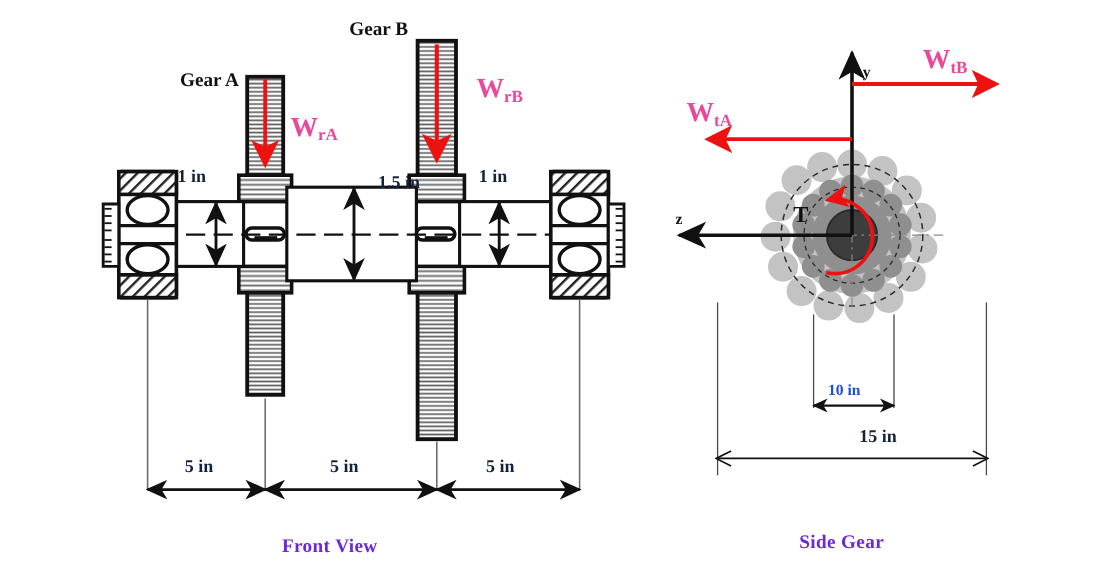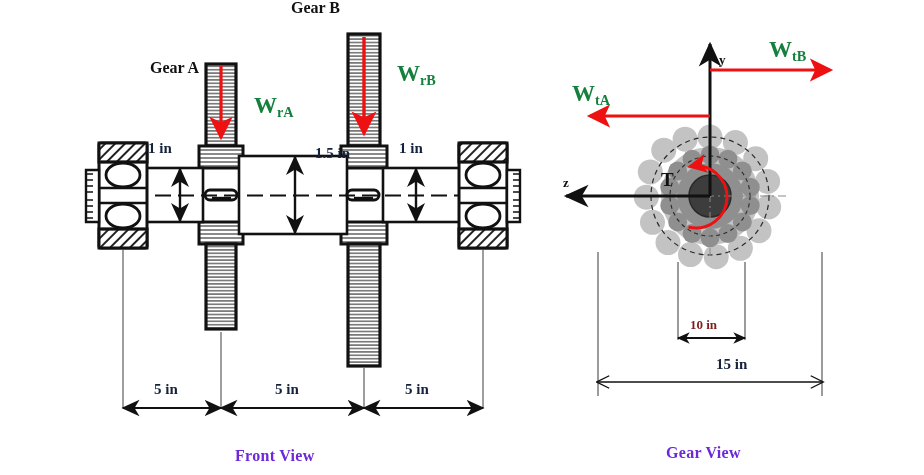--- a/index.html
+++ b/index.html
@@ -34,30 +34,30 @@
     color: #121212;
     white-space: nowrap;
     line-height: 1;
     user-select: none;
   }
   .lbl.dim {
     color: #15223c;
     font-size: 15px;
   }
   .lbl.dim-sm {
-    color: #7f1d1d;
+    color: #1d4ed8;
     font-size: 13px;
   }
   .lbl.gear-name {
     font-size: 16px;
     color: #111111;
   }
   .lbl.force {
     font-size: 23px;
-    color: #15803d;
+    color: #ec4899;
   }
   .lbl.force sub {
     font-size: 0.62em;
     font-weight: bold;
     vertical-align: baseline;
     position: relative;
     bottom: -0.28em;
   }
   .lbl.axis {
     font-size: 13px;
@@ -294,23 +294,23 @@
       <g>
         <line x1="598" y1="252" x2="598" y2="396" stroke="#4a4a4a" stroke-width="1.1"></line>
         <line x1="822" y1="252" x2="822" y2="396" stroke="#4a4a4a" stroke-width="1.1"></line>
         <line x1="598" y1="382" x2="822" y2="382" stroke="#111111" stroke-width="1.5" marker-start="url(#arrOpen)" marker-end="url(#arrOpen)"></line>
       </g>
     </g>
   </svg>
 
   <div class="lbl gear-name" style="left:150px; top:60px;text-align:center;">Gear A</div>
 
-  <div class="lbl gear-name" style="left:291px; top:0;">Gear B</div>
-
-  <div class="lbl force" style="left:254px; top:94px;">
+  <div class="lbl gear-name" style="left:291px; top:17px;">Gear B</div>
+
+  <div class="lbl force" style="left:242px; top:94px;">
     <span>W</span><sub>rA</sub>
   </div>
 
   <div class="lbl force" style="left:397px; top:62px;text-align:center;">
     <span>W</span><sub>rB</sub>
   </div>
 
   <div class="lbl dim" style="left:148px; top:141px;">1 in</div>
   <div class="lbl dim" style="left:268px; top:146px;margin-left:47px;">1.5 in</div>
   <div class="lbl dim" style="left:399px; top:141px;">1 in</div>
@@ -329,15 +329,15 @@
   </div>
 
   <div class="lbl force" style="left:769px; top:38px;">
     <span>W</span><sub>tB</sub>
   </div>
 
   <div class="lbl dim-sm" style="left:690px; top:318px;">10 in</div>
   <div class="lbl dim" style="left:687px; top:357px;margin-left:29px;">15 in</div>
 
   <div class="lbl viewname" style="left:235px; top:448px;">Front View</div>
-  <div class="lbl viewname" style="left:666px; top:445px;">Gear View</div>
+  <div class="lbl viewname" style="left:666px; top:445px;">Side Gear</div>
 
 </div>
 
 </body></html>

